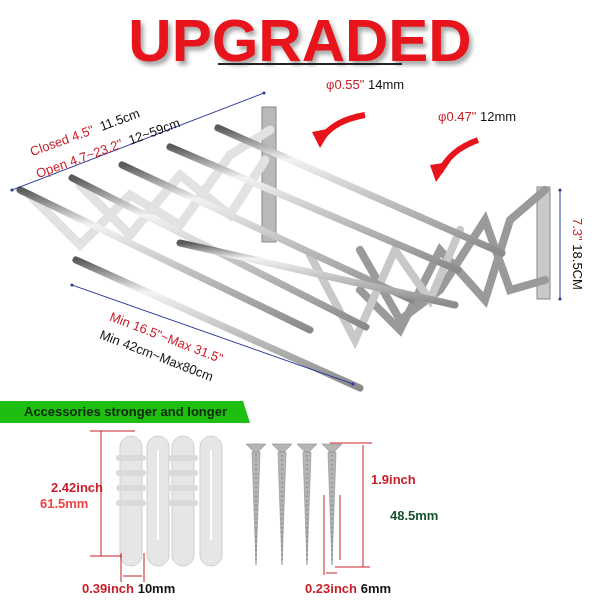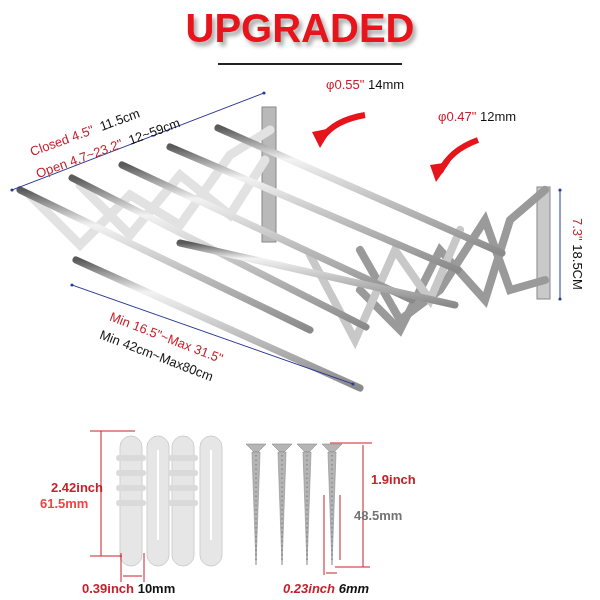--- a/index.html
+++ b/index.html
@@ -1,17 +1,17 @@
 <!DOCTYPE html>
 <html><head>
 <meta charset="utf-8">
 <style>
   html,body{margin:0;padding:0;background:#fff;}
   #stage{position:relative;width:600px;height:600px;background:#fff;overflow:hidden;font-family:"Liberation Sans",sans-serif;}
-  .title{position:absolute;left:0;top:6px;width:600px;text-align:center;font-weight:bold;font-size:40px;color:#e8141c;letter-spacing:0px;text-shadow:3px 4px 4px rgba(0,0,0,0.35);}
+  .title{position:absolute;left:0;top:6px;width:600px;text-align:center;font-weight:bold;font-size:60px;color:#e8141c;letter-spacing:0px;text-shadow:3px 4px 4px rgba(0,0,0,0.35);}
   .title-rule{position:absolute;left:218px;top:63px;width:184px;height:2px;background:#222;}
   .lbl{position:absolute;white-space:nowrap;font-size:13px;color:#111;}
   .red{color:#c8202a;}
   .rot1{transform-origin:0 0;transform:rotate(-20deg);}
   .rot2{transform-origin:0 0;transform:rotate(21deg);}
   .rot90{transform-origin:0 0;transform:rotate(90deg);}
   .banner{position:absolute;left:0;top:401px;width:250px;height:22px;background:#1fbf12;clip-path:polygon(0 0,243px 0,250px 22px,0 22px);}
   .banner span{position:absolute;left:24px;top:3px;font-weight:bold;font-size:13px;color:#0a2a08;}
   .blbl{position:absolute;font-weight:bold;font-size:13px;white-space:nowrap;}
   svg{position:absolute;left:0;top:0;}
@@ -92,20 +92,23 @@
     <span class="red">7.3"</span> <span>18.5CM</span>
   </div>
 
   <div class="lbl rot2" style="left:113px;top:309px;">
     <span class="red">Min 16.5"~Max 31.5"</span>
   </div>
   <div class="lbl rot2" style="left:103px;top:327px;">
     <span>Min 42cm~Max80cm</span>
   </div>
 
+  <div class="banner">
+    <span>Accessories stronger and longer</span>
+  </div>
 
   <svg width="600" height="600" viewBox="0 0 600 600">
 
     <g fill="#e6e6e6" stroke="#cfcfcf" stroke-width="1">
       <g>
         <rect x="120" y="436" width="22" height="130" rx="11"></rect>
         <rect x="147" y="436" width="22" height="130" rx="11"></rect>
         <rect x="172" y="436" width="22" height="130" rx="11"></rect>
         <rect x="200" y="436" width="22" height="130" rx="11"></rect>
       </g>
@@ -163,18 +166,18 @@
     </g>
   </svg>
 
   <div class="blbl red" style="left:51px;top:480px;">2.42inch</div>
   <div class="blbl" style="left:40px;top:496px;color:#ef4444;">61.5mm</div>
   <div class="blbl" style="left:82px;top:581px;">
     <span class="red">0.39inch</span> <span style="color:#111">10mm</span>
   </div>
 
   <div class="blbl red" style="left:371px;top:472px;">1.9inch</div>
-  <div class="blbl" style="left:354px;top:508px;color:#737373;">48.5mm</div>
-  <div class="blbl" style="left:283px;top:581px;font-style:italic;">
+  <div class="blbl" style="left:390px;top:508px;color:#14532d;">48.5mm</div>
+  <div class="blbl" style="left:305px;top:581px;">
     <span class="red">0.23inch</span> <span style="color:#111">6mm</span>
   </div>
 
 </div>
 
 </body></html>

